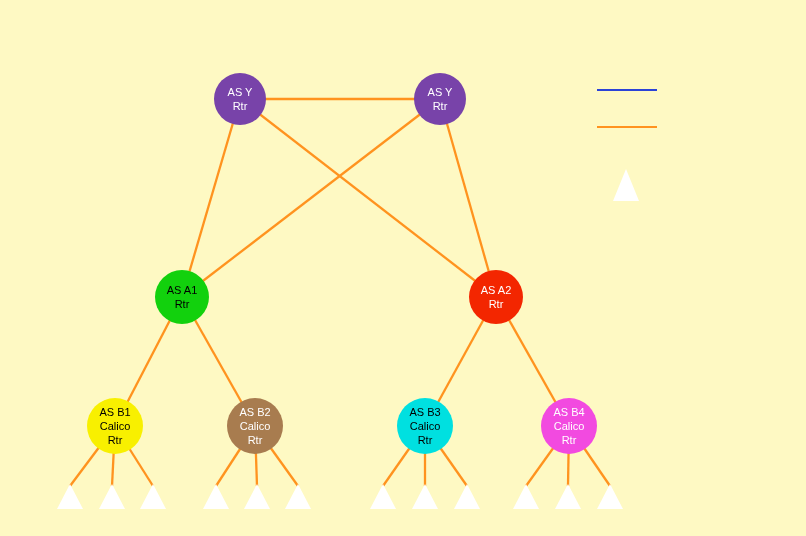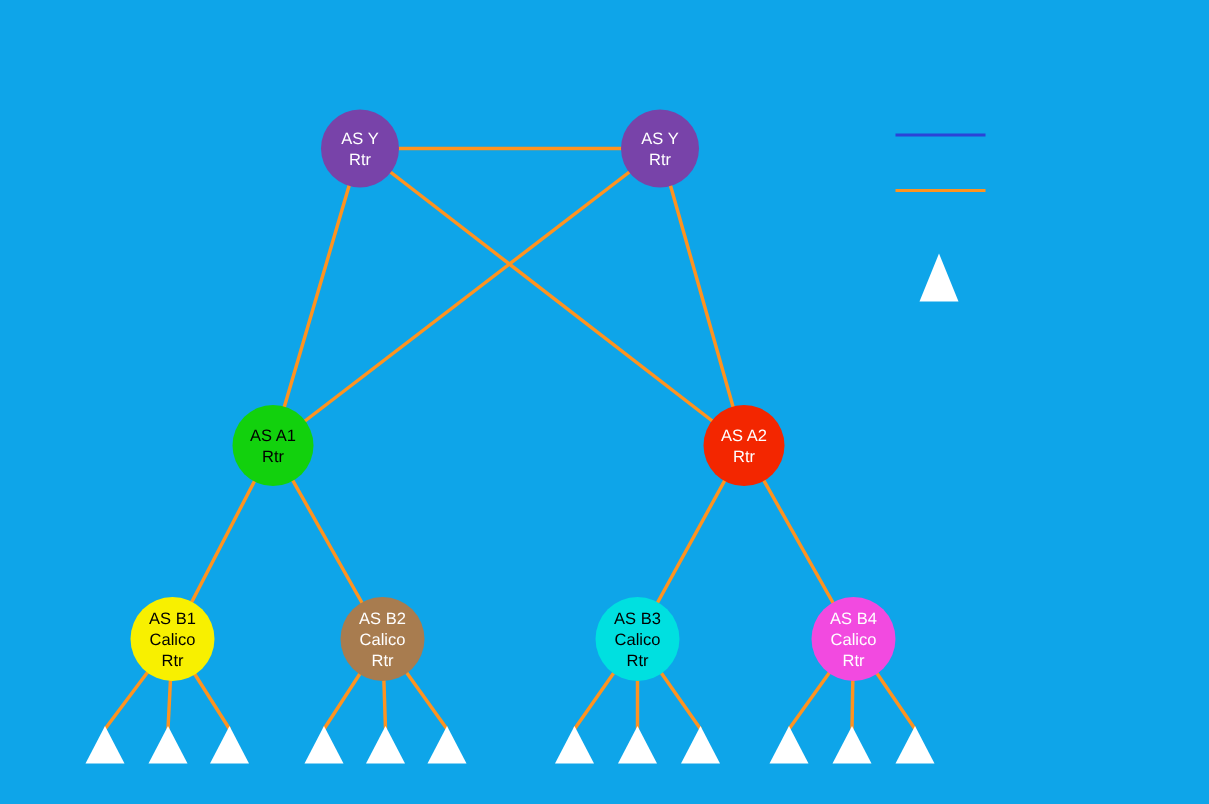--- a/index.html
+++ b/index.html
@@ -8,21 +8,21 @@
     background: #000000;
     width: 806px;
     height: 536px;
     overflow: hidden;
     font-family: "Liberation Sans", sans-serif;
   }
   .stage {
     position: relative;
     width: 806px;
     height: 536px;
-    background: #0ea5e9;
+    background: #fef9c3;
   }
   svg text {
     font-family: "Liberation Sans", sans-serif;
     font-size: 11px;
     text-anchor: middle;
   }
 </style>
 </head>
 <body>
 

